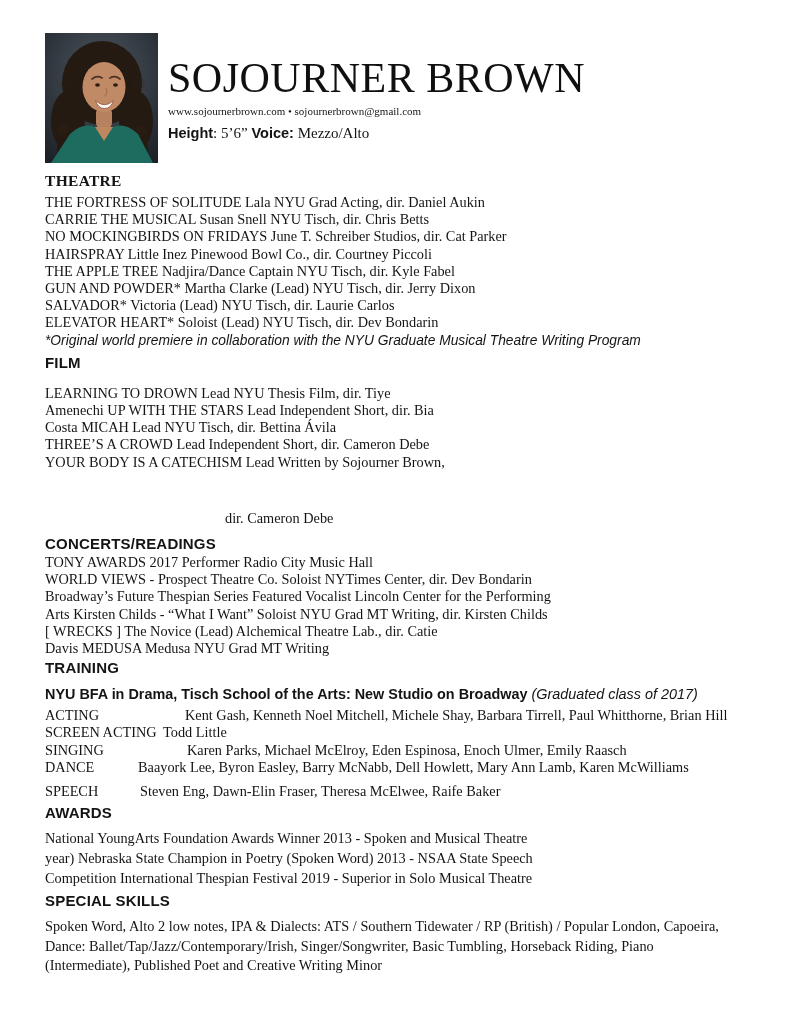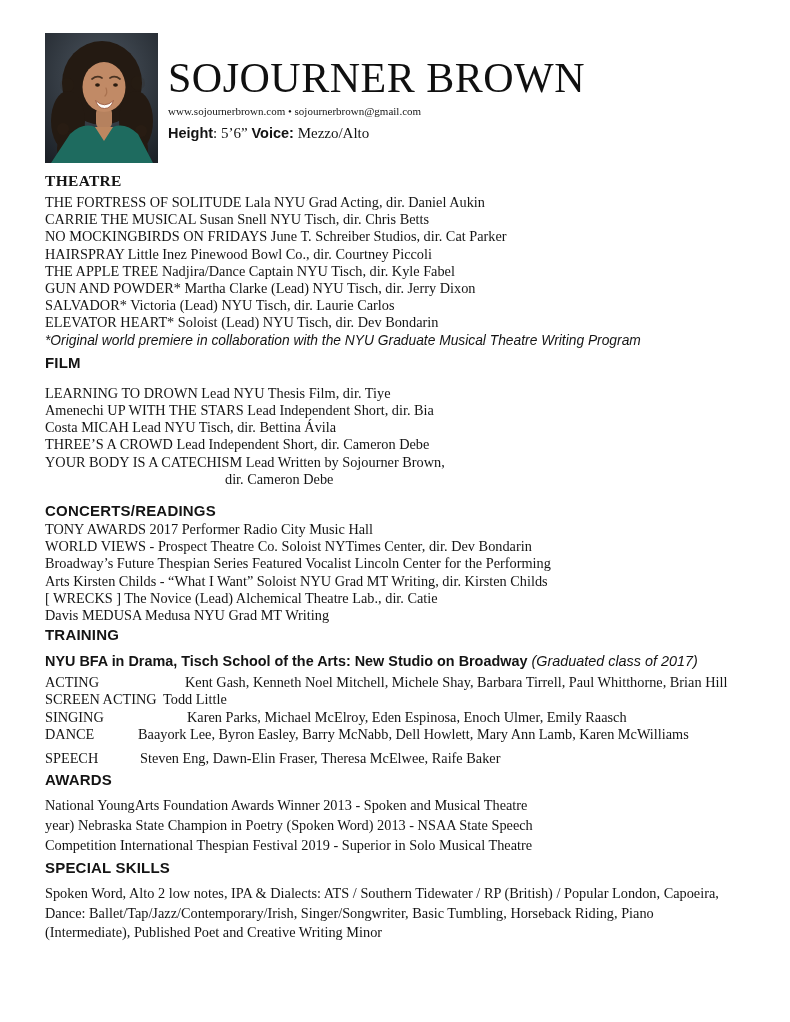--- a/index.html
+++ b/index.html
@@ -26,31 +26,31 @@
   
   .h-serif{
     font-family:"Liberation Serif",serif;font-weight:700;font-size:15.5px;
     margin:9px 0 4px 0;letter-spacing:.3px;
   }
   .h-sans{
     font-family:"Liberation Sans",sans-serif;font-weight:700;font-size:15px;
     letter-spacing:.2px;
   }
   .h-film{margin:5px 0 14px 0;}
-  .h-concerts{margin:14px 0 2px 0;}
+  .h-concerts{margin:8px 0 2px 0;}
   .h-training{margin:2px 0 9px 0;}
   .h-awards{margin:4px 0 7px 0;}
   .h-skills{margin:4px 0 8px 0;}
 
   .line{font-size:14.3px;line-height:17.2px;white-space:nowrap;}
   .footnote{
     font-family:"Liberation Sans",sans-serif;font-style:italic;
     font-size:13.8px;line-height:17.2px;white-space:nowrap;
   }
-  .cont-line{padding-left:180px;}
+  .cont-line{padding-left:180px;margin-top:39px;}
 
   .degree{white-space:nowrap;font-size:14.3px;line-height:18px;margin-bottom:4px;}
   .degree .deg-b{font-family:"Liberation Sans",sans-serif;font-weight:700;font-size:14.4px;}
   .degree .deg-i{font-family:"Liberation Sans",sans-serif;font-style:italic;font-size:14.4px;}
 
   .t-row{font-size:14.3px;line-height:17.2px;white-space:nowrap;}
   .t-label{display:inline-block;}
   .t-w0{width:140px;} .t-w1{width:118px;} .t-w2{width:142px;}
   .t-w3{width:93px;}  .t-w4{width:95px;}
   .t-gap{margin-top:7px;}

